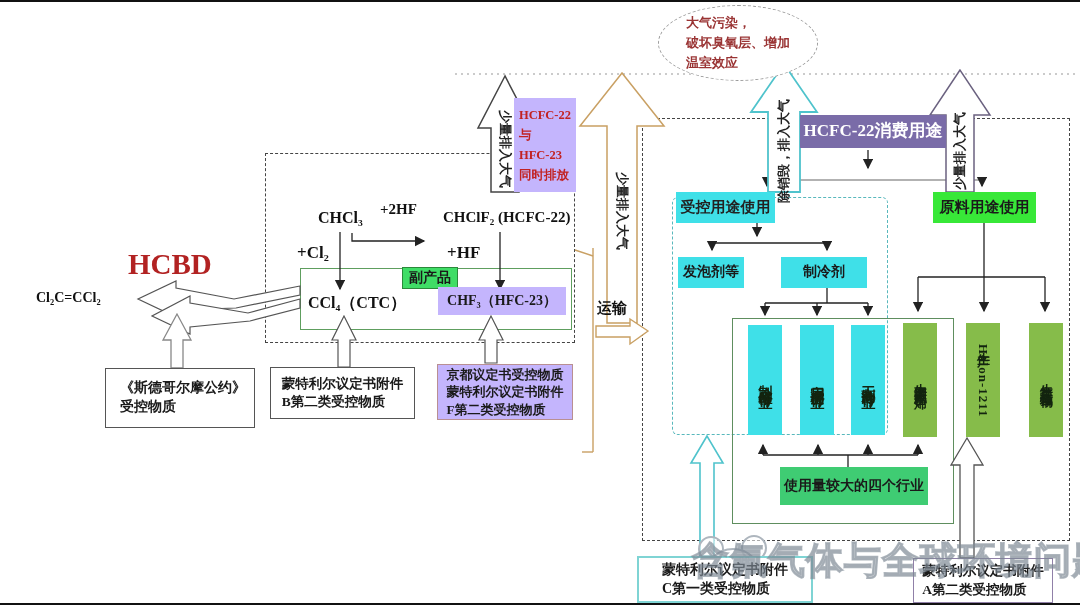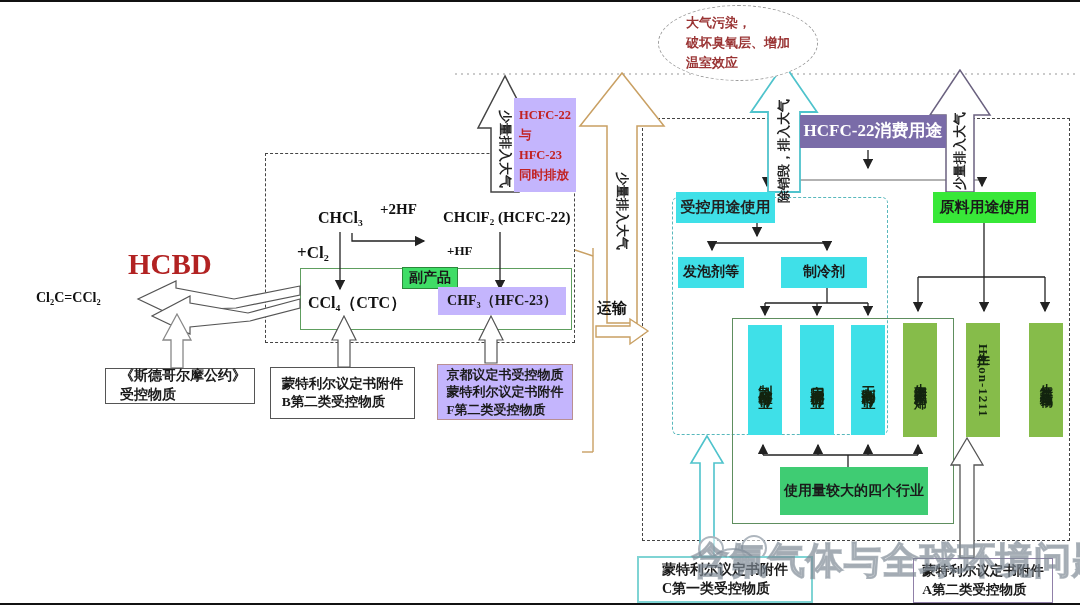--- a/index.html
+++ b/index.html
@@ -120,40 +120,40 @@
 
   <div class="box z10" style="left:658px;top:5px;width:160px;height:76px;border:1.5px dashed #999;
        border-radius:50%;background:#fff;font-size:13px;color:#9A3434;line-height:1.55;">大气污染，
 破坏臭氧层、增加
 温室效应</div>
 
   <div class="chem" style="left:380px;top:201px;font-size:15px;">+2HF</div>
   <div class="chem" style="left:318px;top:209px;font-size:16px;">CHCl₃</div>
   <div class="chem" style="left:443px;top:209px;font-size:15px;">CHClF₂ (HCFC-22)</div>
   <div class="chem" style="left:297px;top:243px;font-size:17px;">+Cl₂</div>
-  <div class="chem" style="left:447px;top:243px;font-size:13px;">+HF</div>
+  <div class="chem" style="left:447px;top:243px;font-size:17px;">+HF</div>
   <div class="box brightgreen z10" style="left:402px;top:267px;width:56px;height:22px;font-size:14px;border:1px solid #2A8A3A;">副产品</div>
   <div class="chem" style="left:308px;top:293px;font-size:16px;">CCl₄（CTC）</div>
   <div class="box pinkbg z10" style="left:438px;top:287px;width:128px;height:28px;font-size:14px;">CHF₃（HFC-23）</div>
   <div class="box pinkbg z10" style="left:514px;top:98px;width:62px;height:94px;font-size:12.5px;color:#C22222;line-height:1.6;">HCFC-22
 与
 HFC-23
 同时排放</div>
 
   <div class="chem" style="left:128px;top:248px;font-size:29px;color:#B22222;">HCBD</div>
   <div class="chem" style="left:36px;top:290px;font-size:14px;">Cl₂C=CCl₂</div>
 
   <div class="vlabel" style="left:463px;top:140px;width:84px;transform:rotate(90deg);">少量排入大气</div>
   <div class="vlabel" style="left:580px;top:202px;width:84px;transform:rotate(90deg);">少量排入大气</div>
   <div class="vlabel" style="left:728px;top:142px;width:112px;transform:rotate(-90deg);">除销毁，排入大气</div>
   <div class="vlabel" style="left:918px;top:142px;width:84px;transform:rotate(-90deg);">少量排入大气</div>
 
   <div class="chem" style="left:597px;top:299px;font-size:15px;z-index:12;">运输</div>
 
-  <div class="box whitebox z10" style="left:105px;top:368px;width:150px;height:36px;font-size:14px;padding-left:6px;">《斯德哥尔摩公约》
+  <div class="box whitebox z10" style="left:105px;top:368px;width:150px;height:60px;font-size:14px;padding-left:6px;">《斯德哥尔摩公约》
 受控物质</div>
   <div class="box whitebox z10" style="left:270px;top:367px;width:145px;height:52px;font-size:13.5px;">蒙特利尔议定书附件
 B第二类受控物质</div>
   <div class="box pinkbg z10" style="left:437px;top:364px;width:136px;height:56px;font-size:13px;border:1px solid #b98f92;">京都议定书受控物质
 蒙特利尔议定书附件
 F第二类受控物质</div>
 
   <div class="box purplebg z10" style="left:800px;top:115px;width:146px;height:33px;font-size:17px;">HCFC-22消费用途</div>
   <div class="box cyanbg z10" style="left:676px;top:192px;width:99px;height:31px;font-size:15px;color:#222;">受控用途使用</div>
   <div class="box greenbg z10" style="left:933px;top:192px;width:103px;height:31px;font-size:15px;">原料用途使用</div>
@@ -161,21 +161,21 @@
   <div class="box cyanbg z10" style="left:781px;top:257px;width:86px;height:31px;font-size:14px;">制冷剂</div>
 
   <div class="vbox cyanbg z10" style="left:748px;top:325px;width:34px;height:110px;font-size:14px;">制冷维修行业</div>
   <div class="vbox cyanbg z10" style="left:800px;top:325px;width:34px;height:110px;font-size:14px;">家用空调行业</div>
   <div class="vbox cyanbg z10" style="left:851px;top:325px;width:34px;height:110px;font-size:14px;">工商制冷行业</div>
 
   <div class="vbox olivebg z10" style="left:903px;top:323px;width:34px;height:114px;font-size:13px;">生产聚四氟乙烯</div>
   <div class="vbox olivebg z10" style="left:966px;top:323px;width:34px;height:114px;font-size:13px;letter-spacing:1px;">生产Halon-1211</div>
   <div class="vbox olivebg z10" style="left:1029px;top:323px;width:34px;height:114px;font-size:13px;">生产其它含氟物</div>
 
-  <div class="box midgreenbg z10" style="left:780px;top:467px;width:148px;height:48px;font-size:14px;">使用量较大的四个行业</div>
+  <div class="box midgreenbg z10" style="left:780px;top:467px;width:148px;height:38px;font-size:14px;">使用量较大的四个行业</div>
 
   <div class="box z10" style="left:637px;top:556px;width:176px;height:47px;font-size:14px;background:#fff;border:2px solid #7FD4D4;">蒙特利尔议定书附件
 C第一类受控物质</div>
   <div class="box z10" style="left:913px;top:558px;width:140px;height:45px;font-size:13.5px;background:#fff;border:1.5px solid #9080A8;">蒙特利尔议定书附件
 A第二类受控物质</div>
 
   <div id="watermark">含氟气体与全球环境问题</div>
 
 </div>
 

